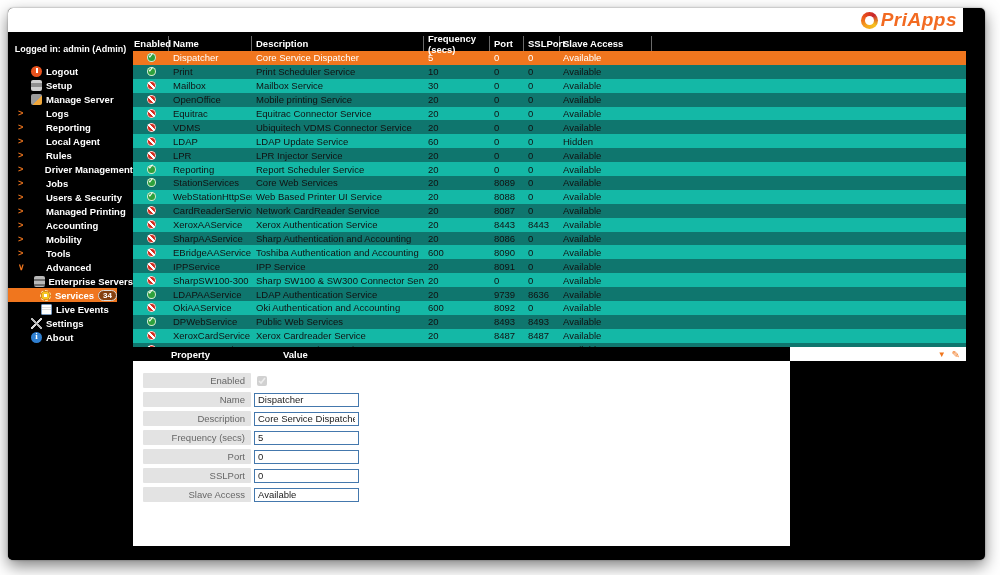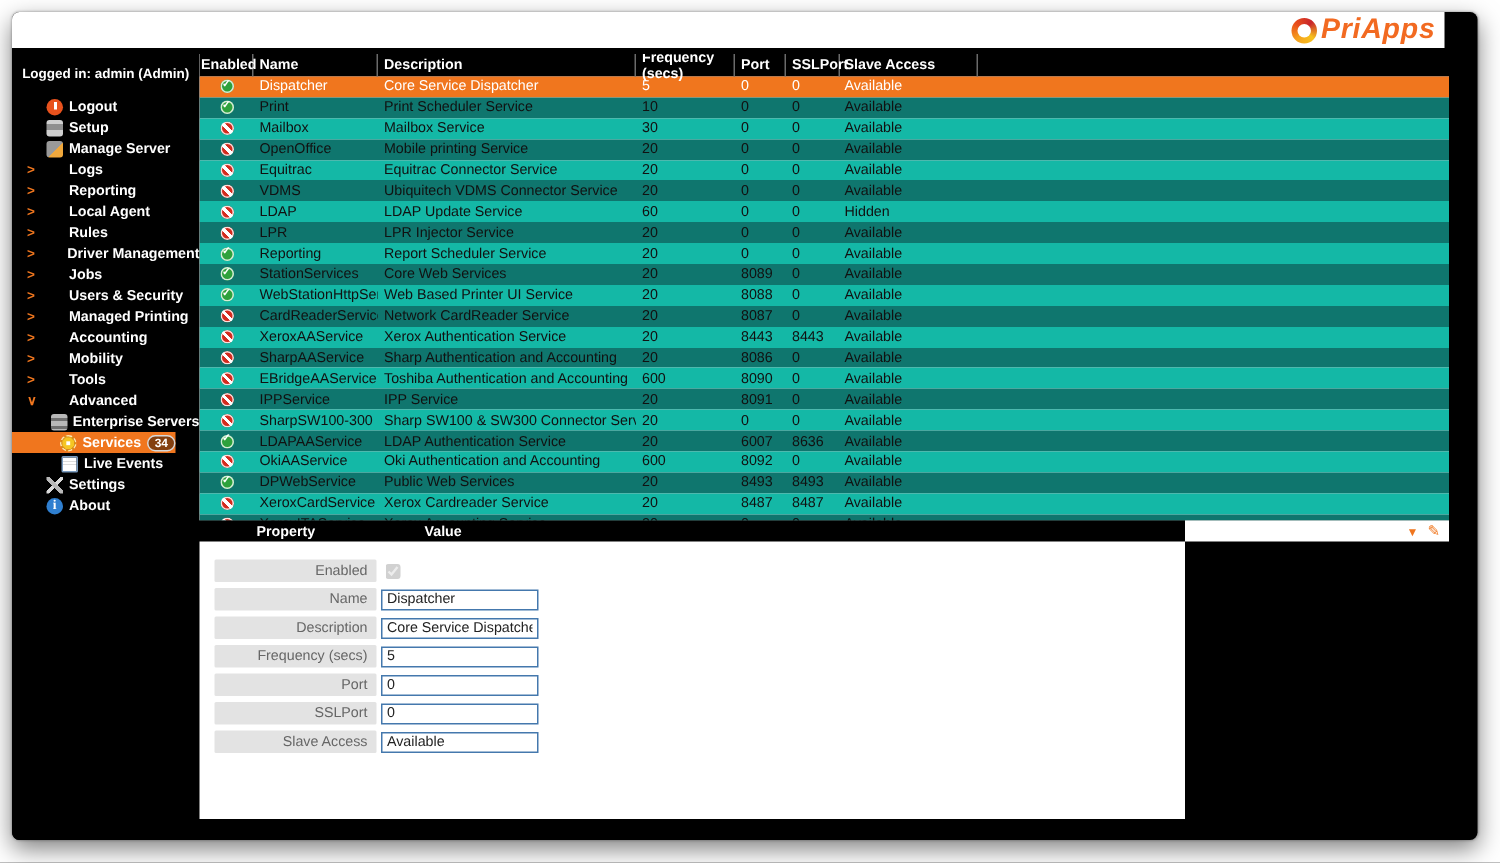--- a/index.html
+++ b/index.html
@@ -481,21 +481,21 @@
         <div class="c-fill"></div>
       </div>
 
       <div class="t-row">
         <div class="c-en">
           <span class="st on"></span>
         </div>
         <div class="c-name">LDAPAAService</div>
         <div class="c-desc">LDAP Authentication Service</div>
         <div class="c-freq">20</div>
-        <div class="c-port">6007</div>
+        <div class="c-port">9739</div>
         <div class="c-ssl">8636</div>
         <div class="c-slave">Available</div>
         <div class="c-fill"></div>
       </div>
 
       <div class="t-row alt">
         <div class="c-en">
           <span class="st off"></span>
         </div>
         <div class="c-name">OkiAAService</div>

